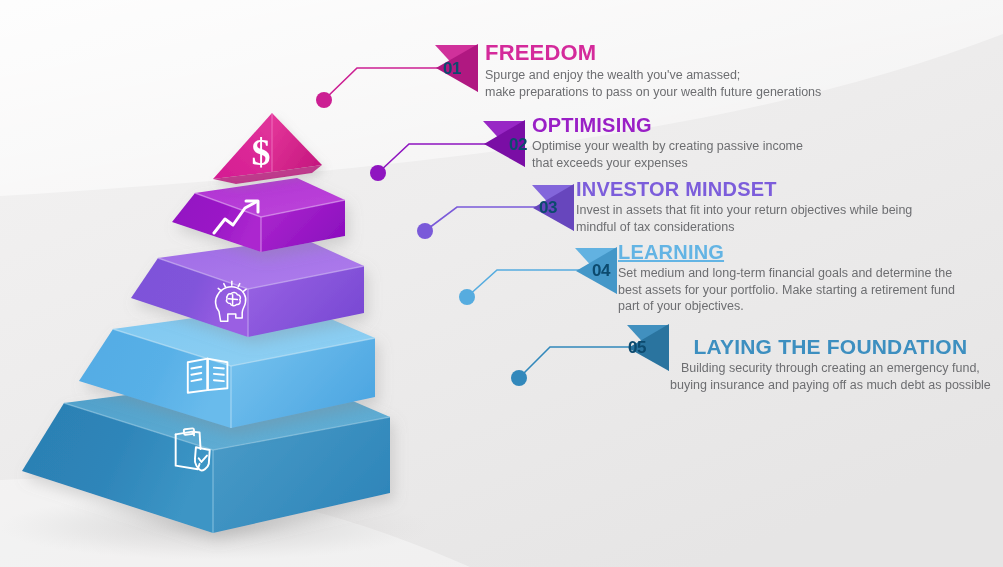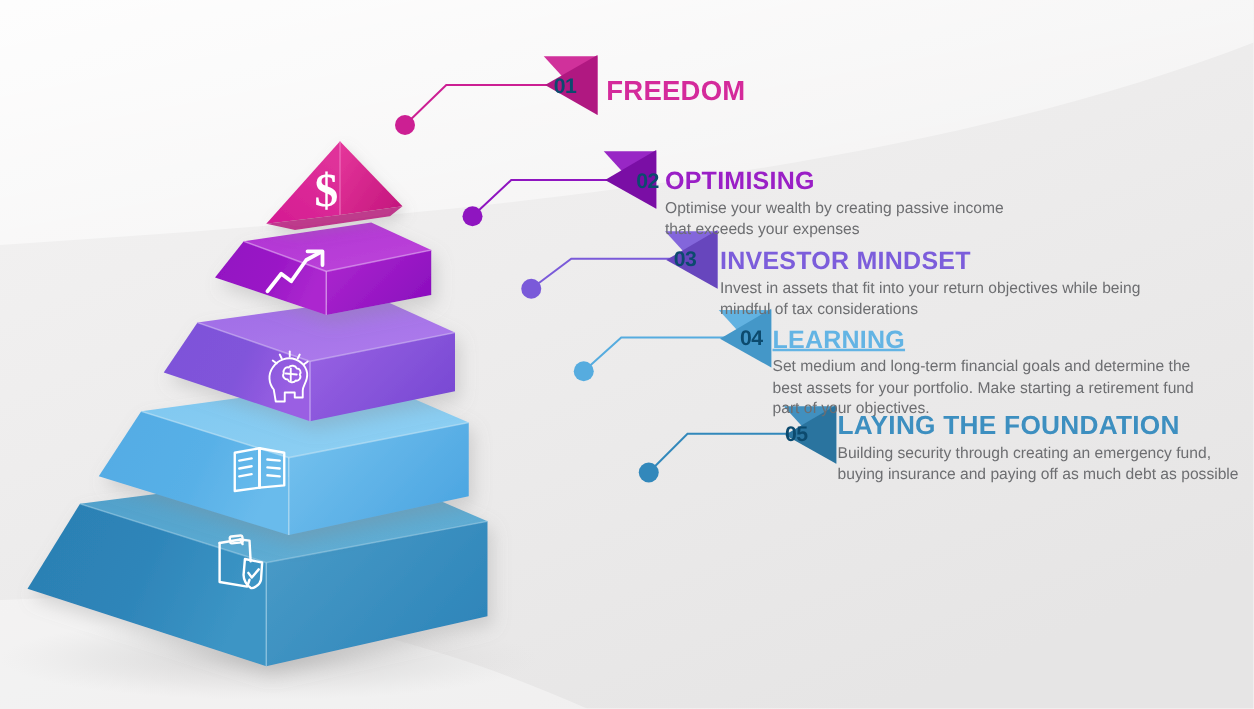--- a/index.html
+++ b/index.html
@@ -37,21 +37,20 @@
   #connector-layer {
     position: absolute;
     left: 0;
     top: 0;
     width: 1003px;
     height: 567px;
   }
   
   .step {
     position: absolute;
-    margin-top: 20px;
   }
   .step-head {
     margin: 0;
     font-weight: bold;
     letter-spacing: 0.2px;
     line-height: 1;
     white-space: nowrap;
   }
   .step-body {
     margin: 3px 0 0 0;
@@ -76,21 +75,21 @@
   
   #step-2 { left: 532px; top: 115px; }
   #step-2 .step-head { color: #9a1fc6; font-size: 20px; }
   
   #step-3 { left: 576px; top: 179px; }
   #step-3 .step-head { color: #7c5ddb; font-size: 20px; }
   
   #step-4 { left: 618px; top: 242px; }
   #step-4 .step-head { color: #63b4e4; font-size: 20px; text-decoration: underline; }
   
-  #step-5 { left: 670px; top: 310px; }
+  #step-5 { left: 670px; top: 336px; text-align: center; }
   #step-5 .step-head { color: #3d8fc0; font-size: 21px; }
 </style>
 </head>
 <body>
 
 <div id="stage">
 
   <svg id="bg-layer" viewBox="0 0 1003 567" width="1003" height="567">
     <defs>
       <linearGradient id="bgGrad" x1="0" y1="0" x2="0.7" y2="1">
@@ -318,20 +317,22 @@
   </svg>
 
   <span class="badge-num" style="left:443px; top:60px;">01</span>
   <span class="badge-num" style="left:490px; top:136px;padding-left:19px;">02</span>
   <span class="badge-num" style="left:539px; top:199px;">03</span>
   <span class="badge-num" style="left:582px; top:262px;margin-left:10px;">04</span>
   <span class="badge-num" style="left:628px; top:339px;">05</span>
 
   <div class="step" id="step-1">
     <p class="step-head">FREEDOM</p>
+    <p class="step-body">Spurge and enjoy the wealth you've amassed;
+make preparations to pass on your wealth  future generations</p>
   </div>
 
   <div class="step" id="step-2">
     <p class="step-head">OPTIMISING</p>
     <p class="step-body">Optimise your wealth by creating passive income
 that exceeds your expenses</p>
   </div>
 
   <div class="step" id="step-3">
     <p class="step-head">INVESTOR MINDSET</p>

